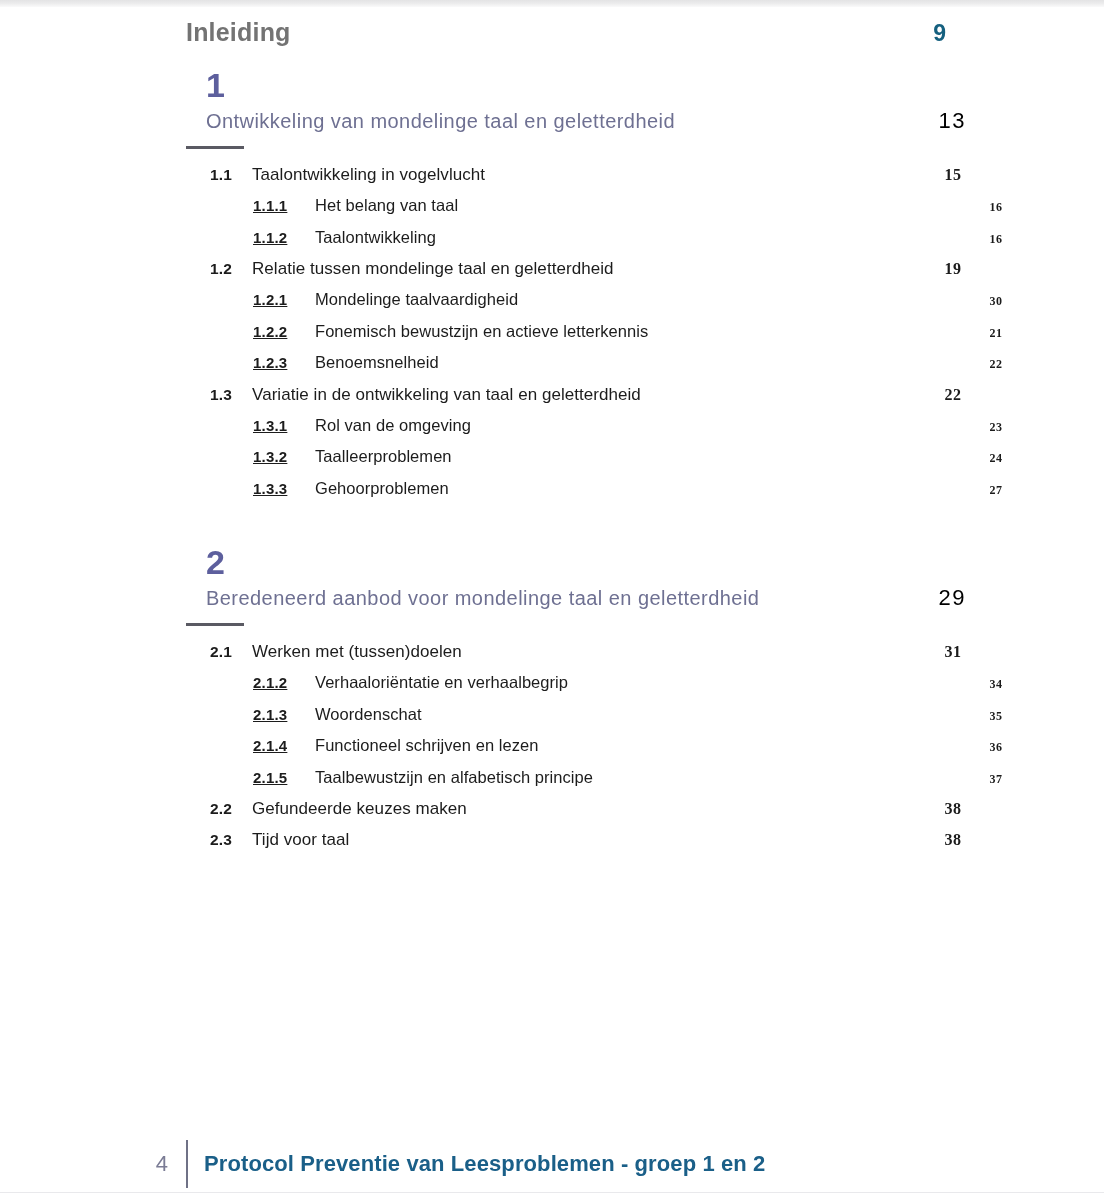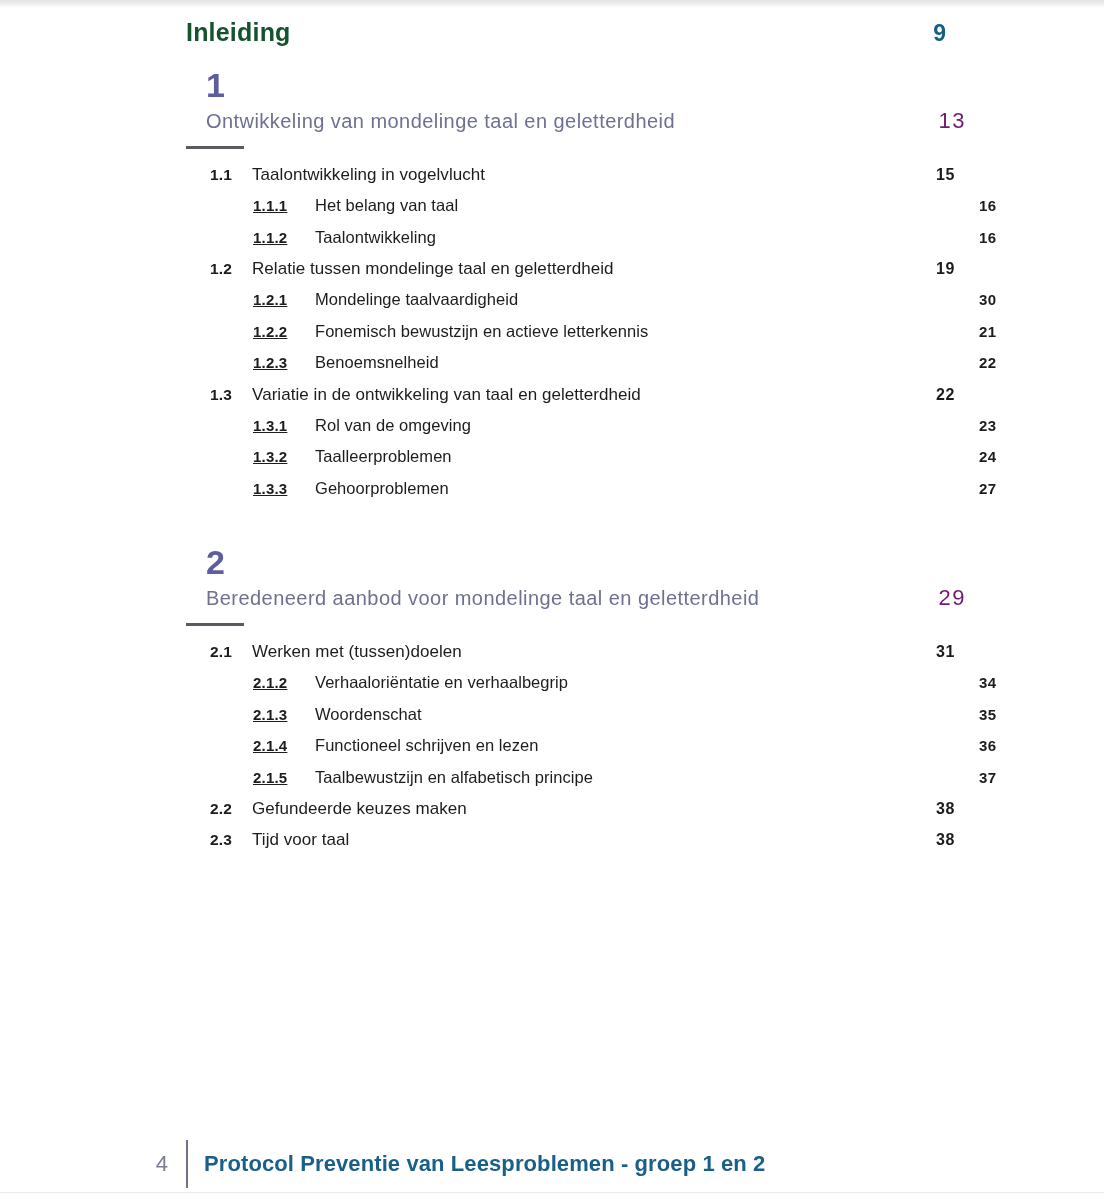--- a/index.html
+++ b/index.html
@@ -47,21 +47,21 @@
     align-items: baseline;
     position: absolute;
     left: 186px;
     top: 18px;
     width: 760px;
   }
   .front-title {
     flex: 1 1 auto;
     font-size: 25px;
     font-weight: bold;
-    color: #14532d;
+    color: #737373;
     letter-spacing: 0.2px;
   }
   .front-page {
     flex: 0 0 auto;
     font-size: 23px;
     font-weight: bold;
     color: #15607f;
     text-align: right;
     min-width: 40px;
   }
@@ -88,21 +88,21 @@
   .chapter-title {
     flex: 1 1 auto;
     font-size: 20px;
     color: #6e7092;
     letter-spacing: 0.45px;
     white-space: nowrap;
   }
   .chapter-page {
     flex: 0 0 auto;
     font-size: 22px;
-    color: #701a75;
+    color: #000000;
     letter-spacing: 1.5px;
     text-align: center;
     padding-left: 10px;
   }
   .chapter-rule {
     width: 58px;
     height: 3px;
     background: #5a5a63;
     margin-top: 12px;
     margin-left: 0px;
@@ -123,23 +123,24 @@
     font-weight: bold;
     text-align: left;
   }
   .entry .label {
     flex: 1 1 auto;
     white-space: nowrap;
   }
   .entry .page {
     flex: 0 0 auto;
     font-weight: bold;
-    text-align: left;
+    text-align: center;
     min-width: 34px;
     padding-left: 10px;
+    font-family: Liberation Serif, serif;
   }
 
   
   .entry.lvl1 {
     font-size: 17px;
     height: 31px;
     padding-left: 24px;
   }
   .entry.lvl1 .num {
     width: 42px;
@@ -159,21 +160,21 @@
   }
   .entry.lvl2 .num {
     width: 62px;
     font-size: 15px;
     letter-spacing: 0.2px;
     text-decoration: underline;
   }
   .entry.lvl2 .label {
     letter-spacing: 0.05px;
   }
-  .entry.lvl2 .page { font-size: 15px; letter-spacing: 0.5px; }
+  .entry.lvl2 .page { font-size: 12px; letter-spacing: 0.5px; }
 
   
   #footer {
     position: absolute;
     left: 0;
     top: 1143px;
     width: 1104px;
     height: 42px;
     display: flex;
     align-items: center;

